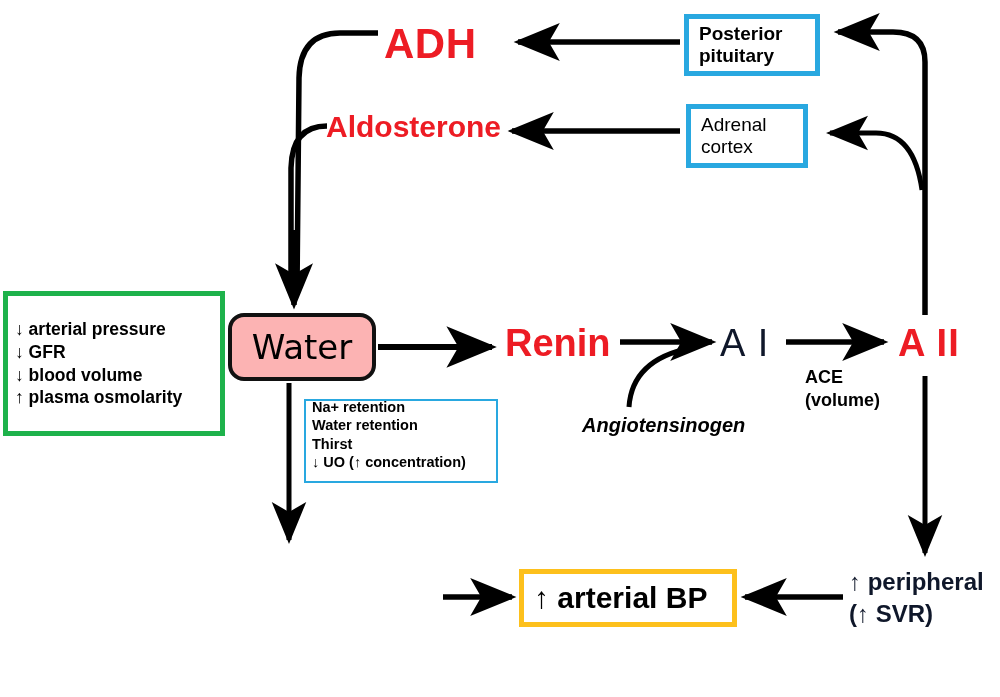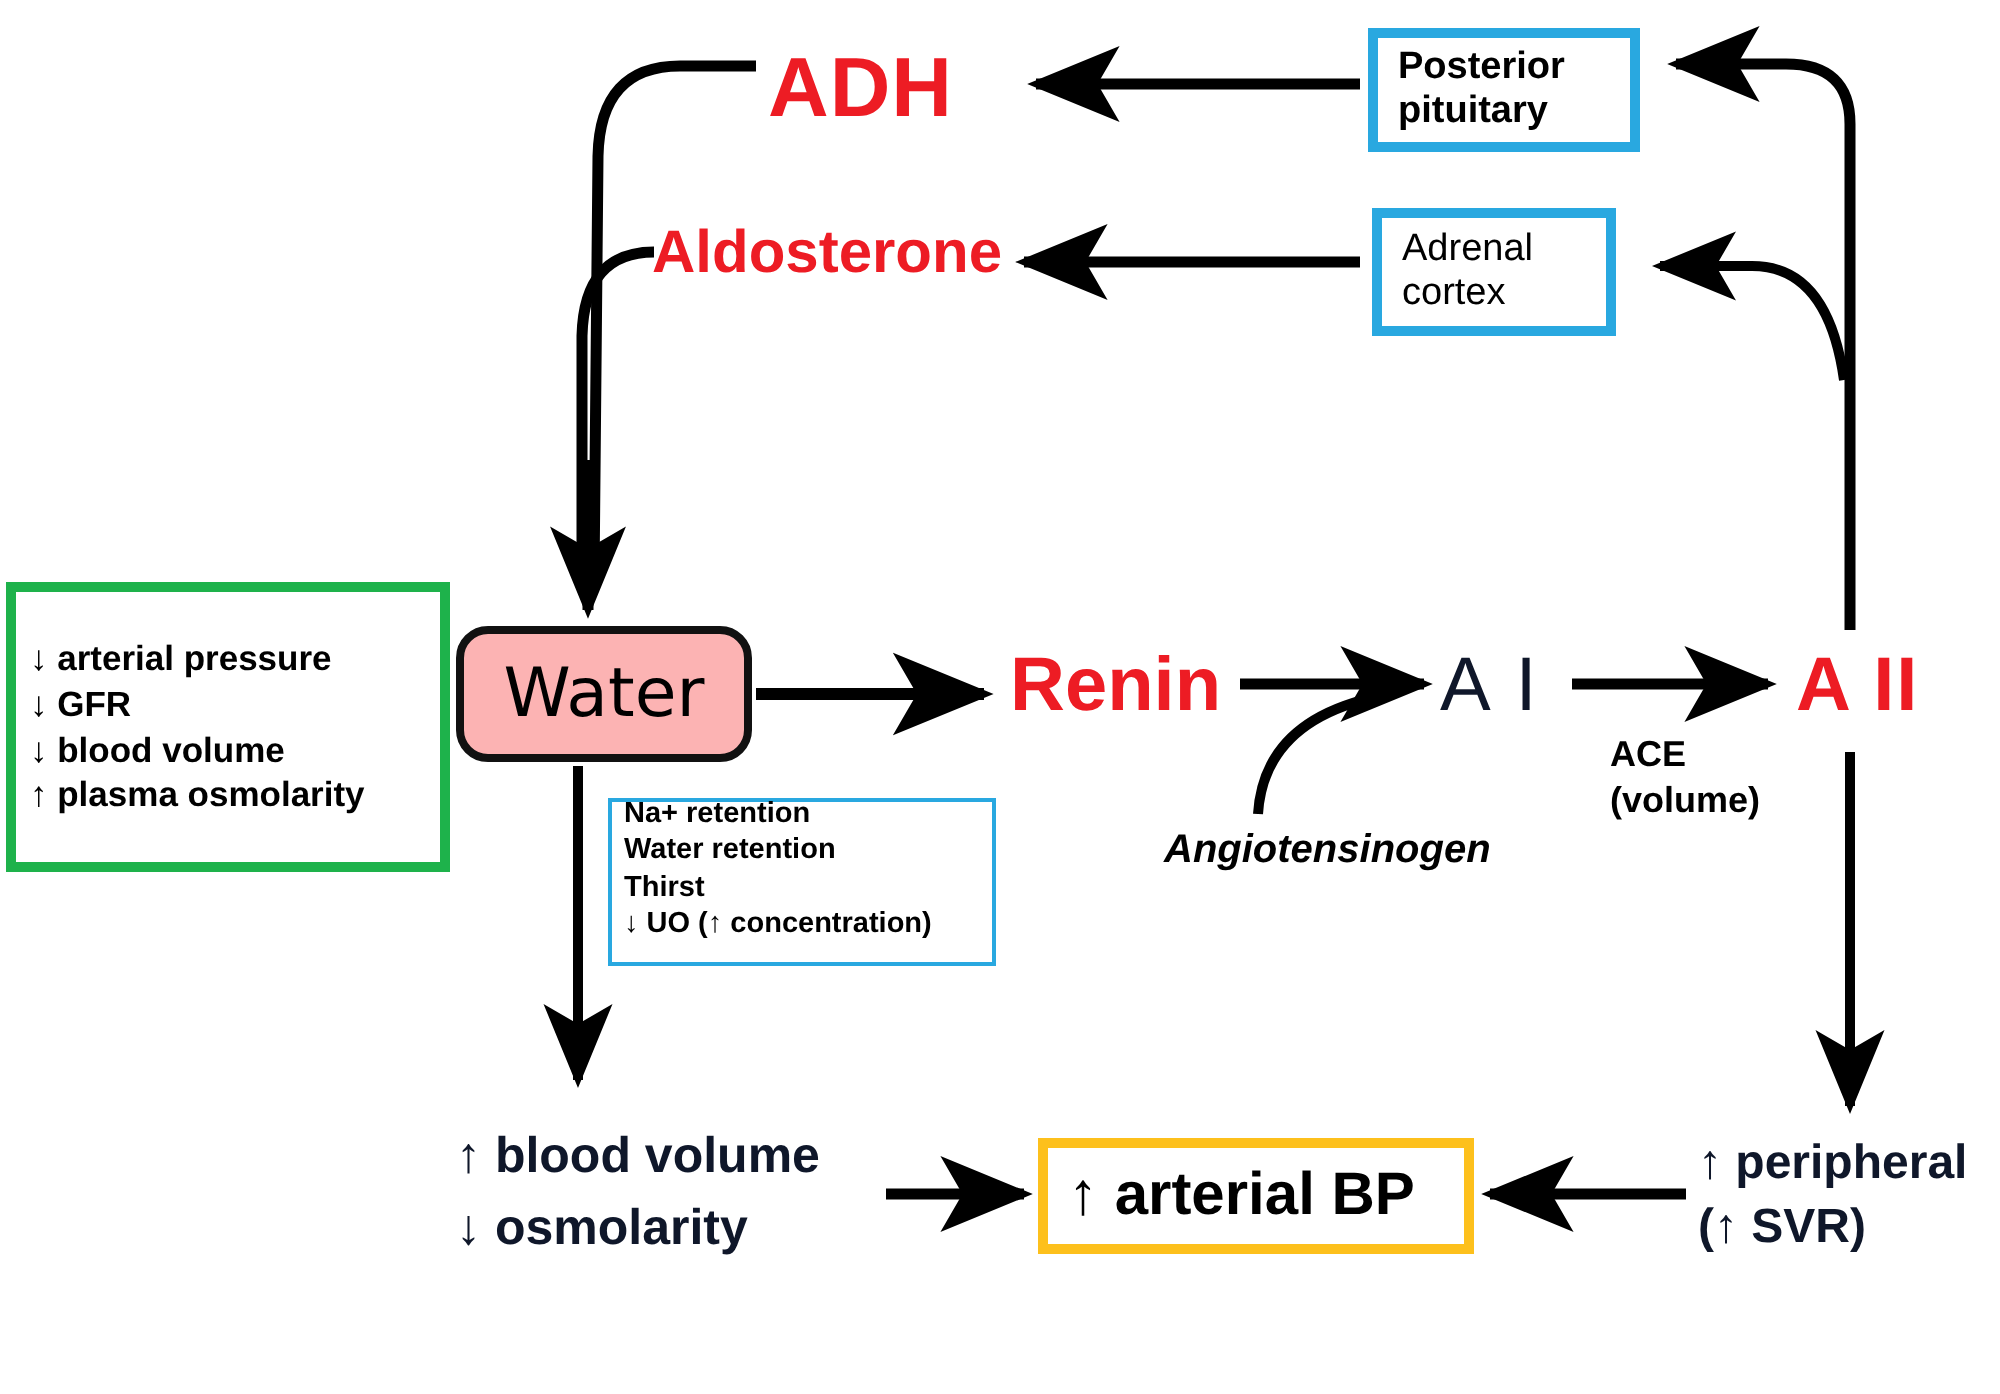--- a/index.html
+++ b/index.html
@@ -184,24 +184,20 @@
 
   <div class="node redlbl" id="aii">A II</div>
 
   <div class="node plainlbl" id="ace">
     <div>ACE</div>
     <div>(volume)</div>
   </div>
 
   <div class="node plainlbl" id="angiotensinogen">Angiotensinogen</div>
 
-  <div class="node blklbl" id="bloodvol">
-    <div>↑ blood volume</div>
-    <div>↓ osmolarity</div>
-  </div>
 
   <div class="node boxed box-orange" id="arterialbp">
     <div>↑ arterial BP</div>
   </div>
 
   <div class="node blklbl" id="periph">
     <div>↑ peripheral</div>
     <div>(↑ SVR)</div>
   </div>
 

